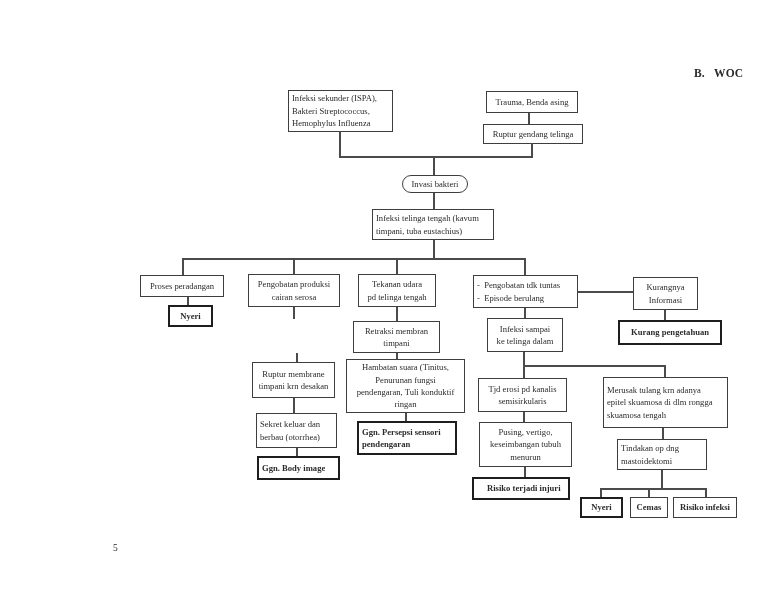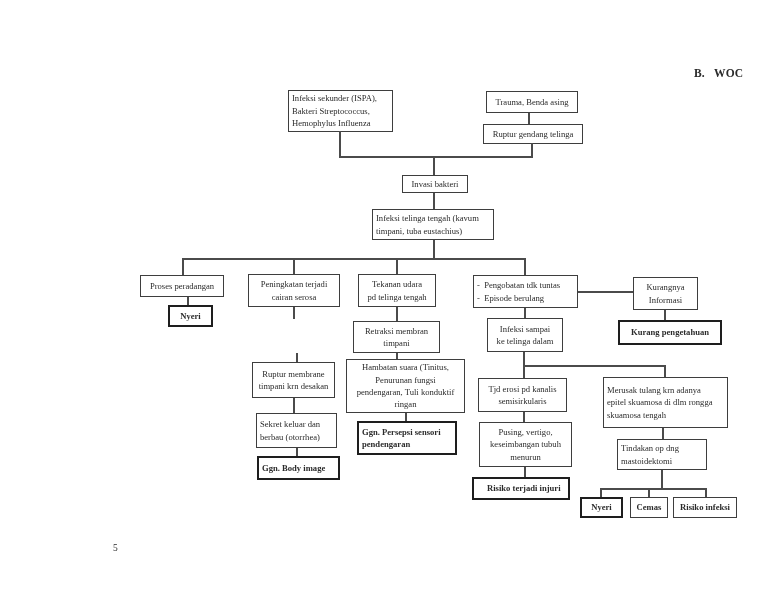--- a/index.html
+++ b/index.html
@@ -37,25 +37,25 @@
 </style>
 </head>
 <body>
 
 <div class="page" style="--ink: #2b2b2b; --box-border: #3e3e3e; --bold-border: #1e1e1e; --connector: #4b4b4b; --paper: #ffffff;">
   <div class="heading">B.   WOC</div>
   <div class="diagram" id="diagram">
       <div class="node" style="left: 228px; top: 90px; width: 105px; height: 42px; text-align: left;"><div>Infeksi sekunder (ISPA),</div><div>Bakteri Streptococcus,</div><div>Hemophylus Influenza</div></div>
       <div class="node" style="left: 426px; top: 91px; width: 92px; height: 22px; text-align: center;"><div>Trauma, Benda asing</div></div>
       <div class="node" style="left: 423px; top: 124px; width: 100px; height: 20px; text-align: center;"><div>Ruptur gendang telinga</div></div>
-      <div class="node" style="left: 342px; top: 175px; width: 66px; height: 18px; text-align: center;"><div>Invasi bakteri</div></div>
+      <div class="node" style="left: 342px; top: 175px; width: 66px; height: 18px; text-align: center; border-radius: 9px;"><div>Invasi bakteri</div></div>
       <div class="node" style="left: 312px; top: 209px; width: 122px; height: 31px; text-align: left;"><div>Infeksi telinga tengah (kavum</div><div>timpani, tuba eustachius)</div></div>
       <div class="node" style="left: 80px; top: 275px; width: 84px; height: 22px; text-align: center;"><div>Proses peradangan</div></div>
       <div class="node thick bold" style="left: 108px; top: 305px; width: 45px; height: 22px; text-align: center;"><div>Nyeri</div></div>
-      <div class="node" style="left: 188px; top: 274px; width: 92px; height: 33px; text-align: center;"><div>Peningkatan terjadi</div><div>cairan serosa</div></div>
+      <div class="node" style="left: 188px; top: 274px; width: 92px; height: 33px; text-align: center;"><div>Pengobatan produksi</div><div>cairan serosa</div></div>
       <div class="node" style="left: 298px; top: 274px; width: 78px; height: 33px; text-align: center;"><div>Tekanan udara</div><div>pd telinga tengah</div></div>
       <div class="node" style="left: 293px; top: 321px; width: 87px; height: 32px; text-align: center;"><div>Retraksi membran</div><div>timpani</div></div>
       <div class="node" style="left: 413px; top: 275px; width: 105px; height: 33px; text-align: left;"><div>-  Pengobatan tdk tuntas</div><div>-  Episode berulang</div></div>
       <div class="node" style="left: 573px; top: 277px; width: 65px; height: 33px; text-align: center; justify-content: center;"><div>Kurangnya</div><div>Informasi</div></div>
       <div class="node thick bold" style="left: 558px; top: 320px; width: 104px; height: 25px; text-align: center;"><div>Kurang pengetahuan</div></div>
       <div class="node" style="left: 427px; top: 318px; width: 76px; height: 34px; text-align: center;"><div>Infeksi sampai</div><div>ke telinga dalam</div></div>
       <div class="node" style="left: 192px; top: 362px; width: 83px; height: 36px; text-align: center;"><div>Ruptur membrane</div><div>timpani krn desakan</div></div>
       <div class="node" style="left: 286px; top: 359px; width: 119px; height: 54px; text-align: center;"><div>Hambatan suara (Tinitus,</div><div>Penurunan fungsi</div><div>pendengaran, Tuli konduktif</div><div>ringan</div></div>
       <div class="node" style="left: 196px; top: 413px; width: 81px; height: 35px; text-align: left;"><div>Sekret keluar dan</div><div>berbau (otorrhea)</div></div>
       <div class="node thick bold" style="left: 297px; top: 421px; width: 100px; height: 34px; text-align: left;"><div>Ggn. Persepsi sensori</div><div>pendengaran</div></div>

